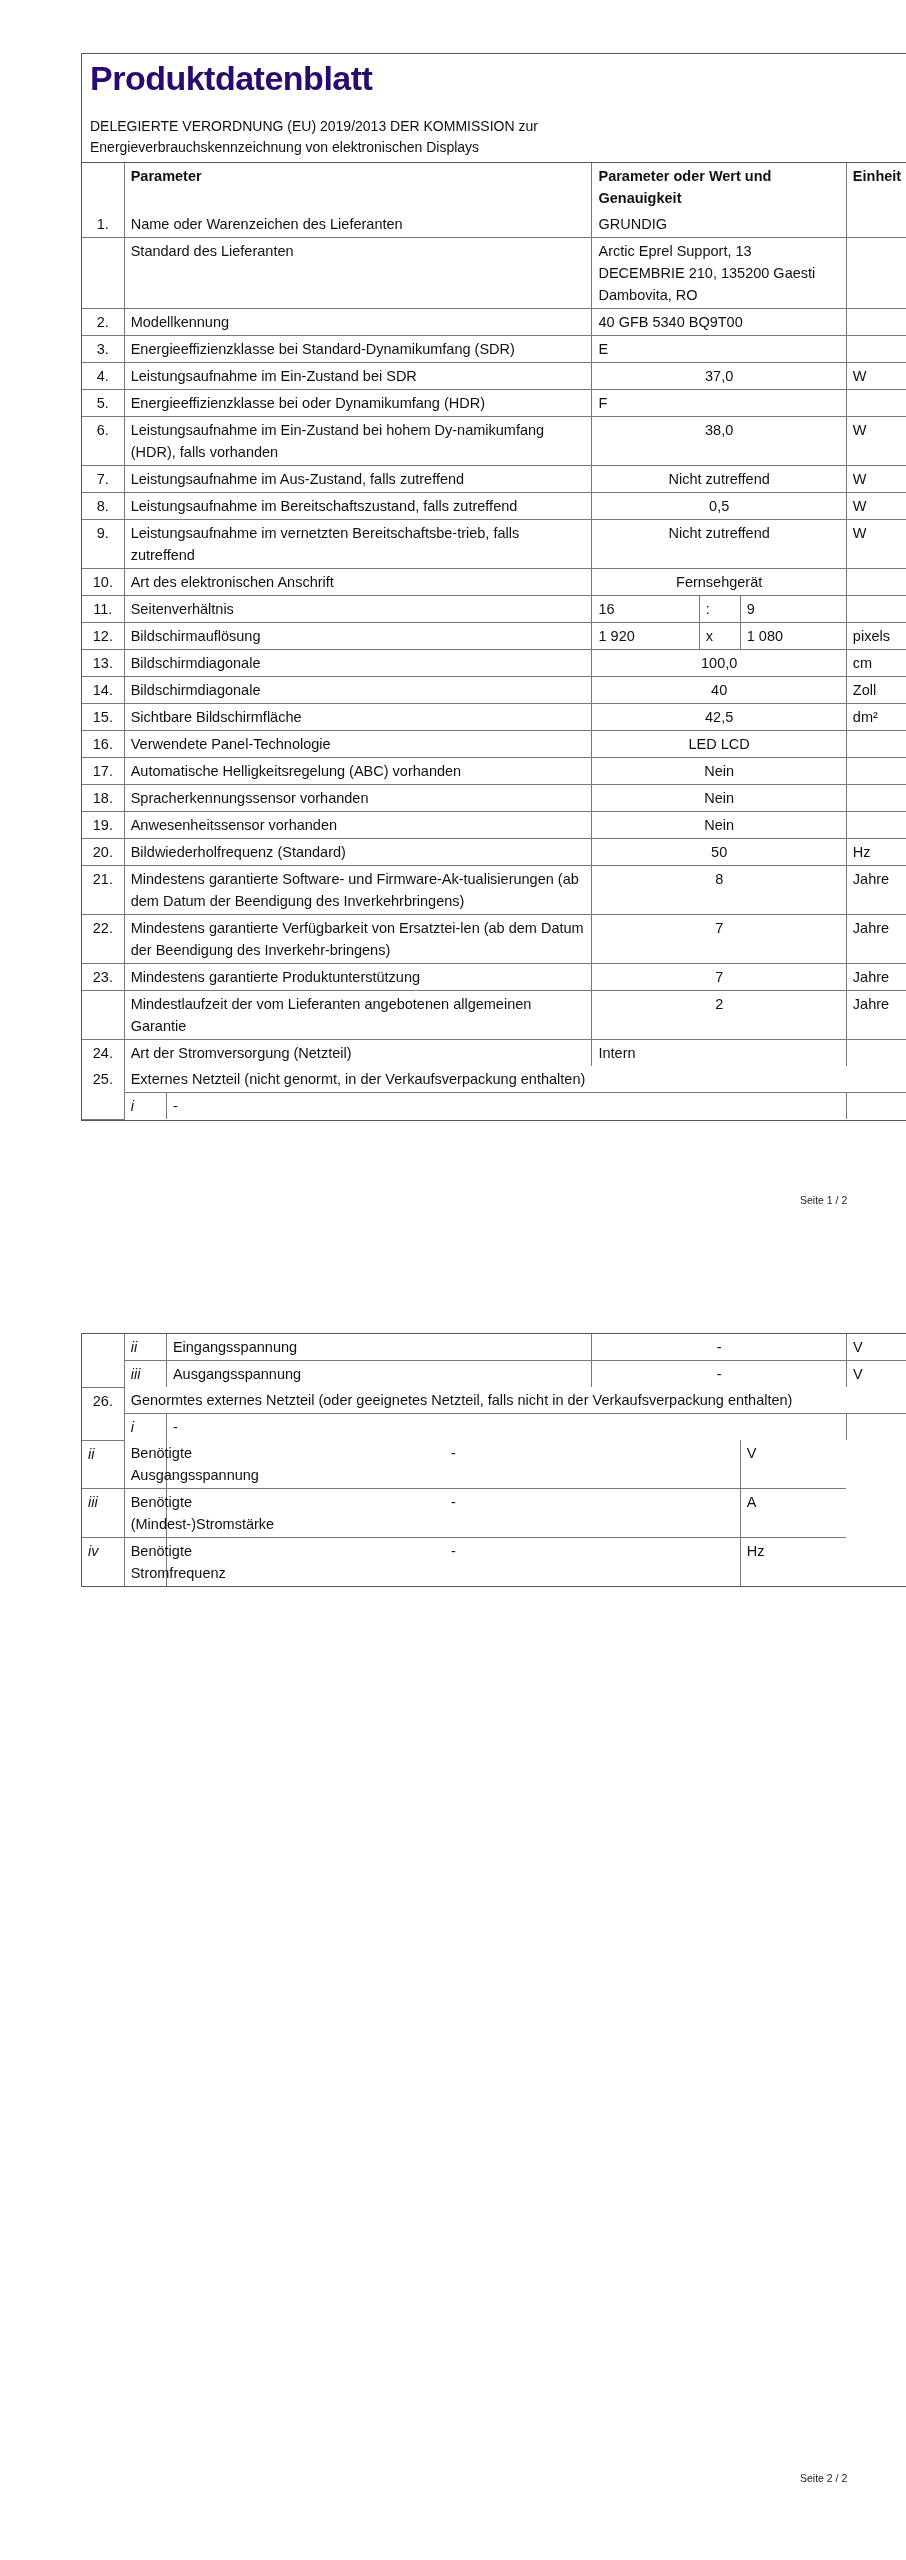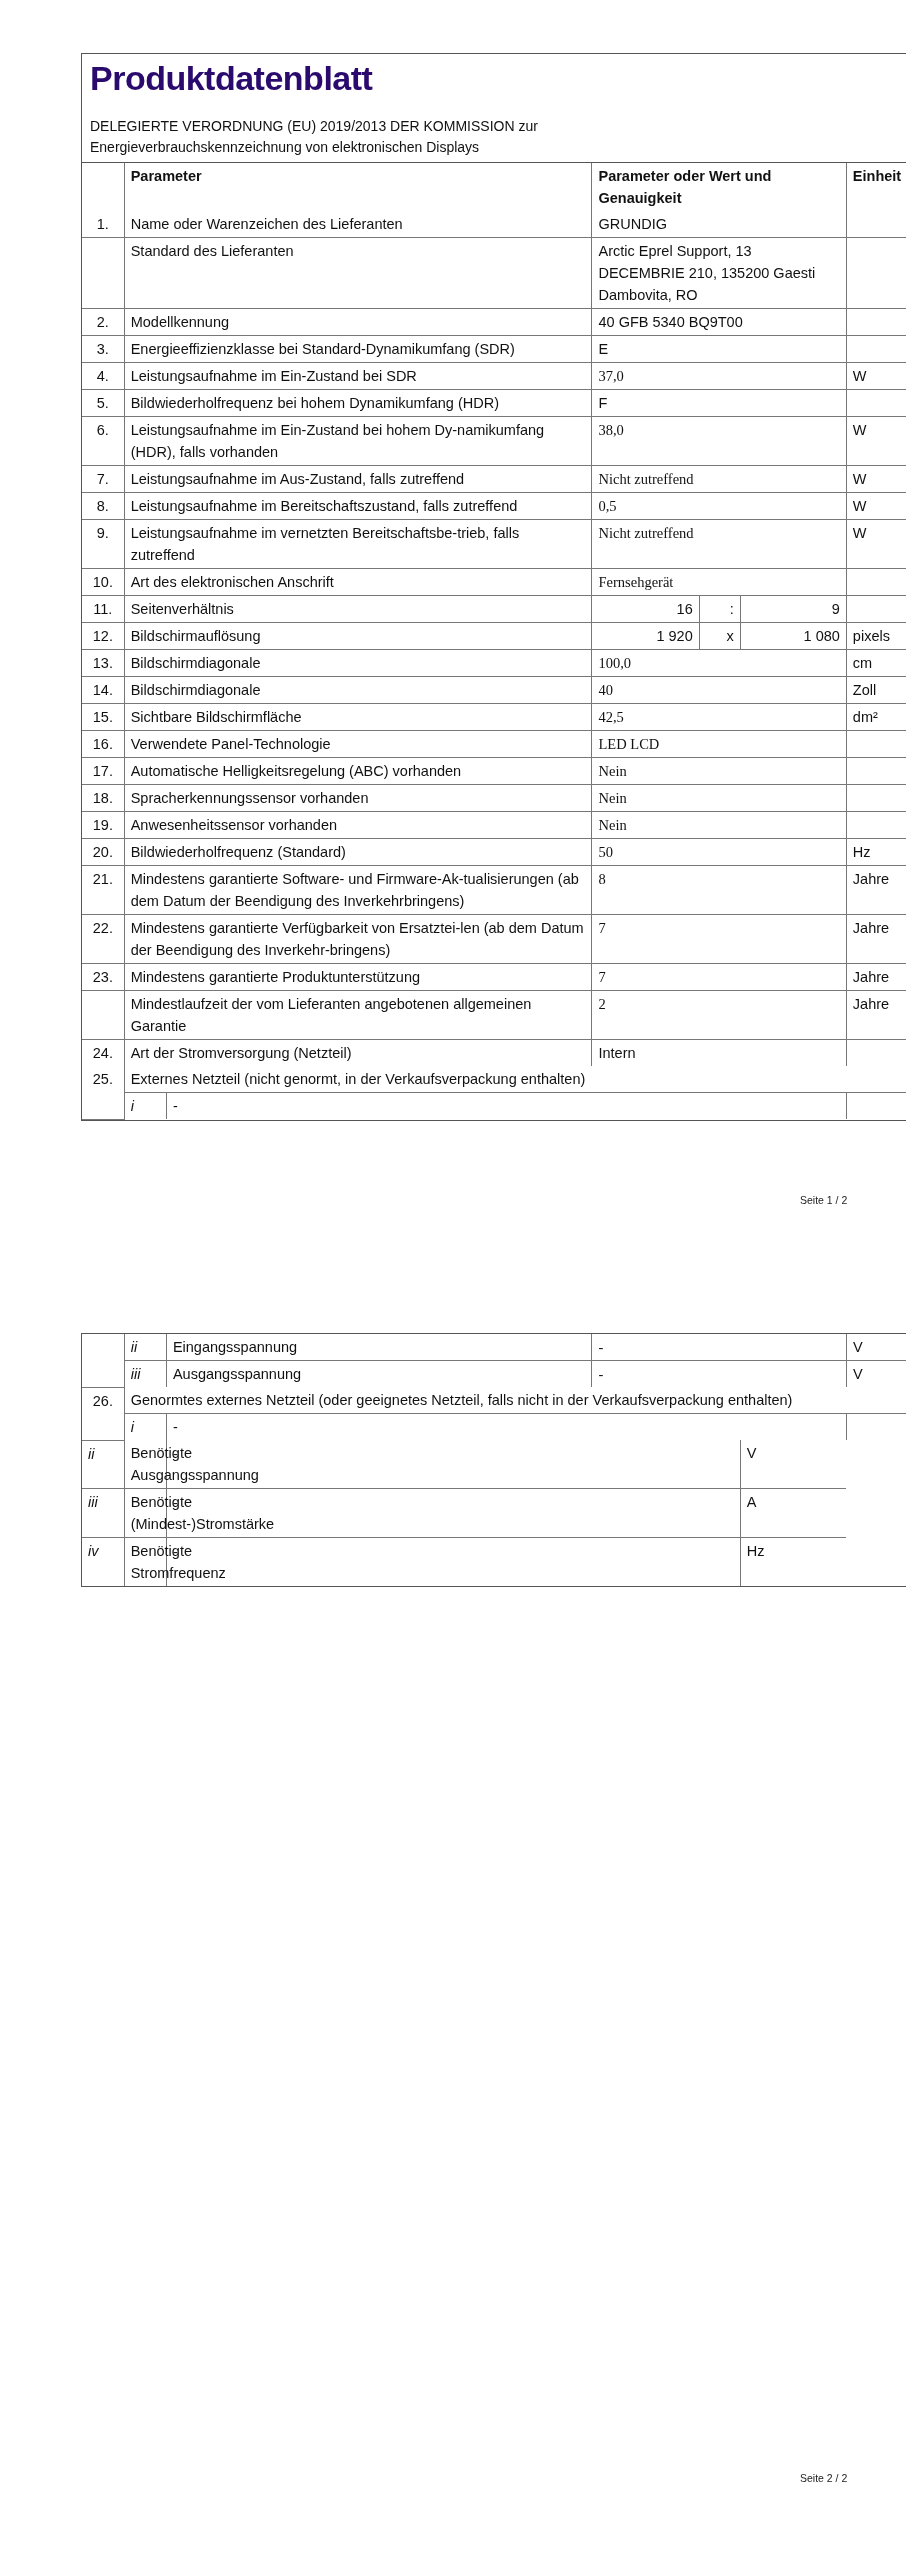--- a/index.html
+++ b/index.html
@@ -9,22 +9,22 @@
   .doc-head { padding:0 8px 4px 8px; border-bottom:1.5px solid #555; }
   .title { font-family:"Liberation Sans", sans-serif; font-weight:bold; font-size:34px; color:#2b0a6e; line-height:44px; padding-top:2px; letter-spacing:-0.5px; }
   .subtitle { font-size:14px; line-height:21px; margin-top:16px; }
   table { border-collapse:collapse; width:100%; table-layout:fixed; font-size:14.5px; }
   td { border:1px solid #777; padding:2px 6px; vertical-align:top; line-height:22px; }
   table tr:first-child td { border-top:none; }
   table tr td:first-child { border-left:none; }
   table tr td:last-child { border-right:none; }
   table tr:last-child td { border-bottom:none; }
   .num { text-align:center; padding:2px 2px; }
-  .r { text-align:left;font-family:Liberation Serif, serif; }
-  .c { text-align:right; }
+  .r { text-align:center; }
+  .c { text-align:left; }
   .hdr { font-weight:bold;margin-left:39px; }
   .sub { font-style:italic; }
   .footer { position:absolute; font-size:10.5px; color:#222;margin-left:28px; }
 </style>
 </head>
 <body>
 
 <div class="page-box" style="top:53px;">
   <div class="doc-head">
     <div class="title">Produktdatenblatt</div>
@@ -77,21 +77,21 @@
           <td></td>
         </tr>
         <tr>
           <td class="num">4.</td>
           <td colspan="2">Leistungsaufnahme im Ein-Zustand bei SDR</td>
           <td colspan="3" class="r">37,0</td>
           <td>W</td>
         </tr>
         <tr>
           <td class="num">5.</td>
-          <td colspan="2">Bildwiederholfrequenz bei hohem Dynamikumfang (HDR)</td>
+          <td colspan="2">Energieeffizienzklasse bei oder Dynamikumfang (HDR)</td>
           <td colspan="3" class="">F</td>
           <td></td>
         </tr>
         <tr>
           <td class="num">6.</td>
           <td colspan="2">Leistungsaufnahme im Ein-Zustand bei hohem Dy-namikumfang (HDR), falls vorhanden</td>
           <td colspan="3" class="r">38,0</td>
           <td>W</td>
         </tr>
         <tr>

